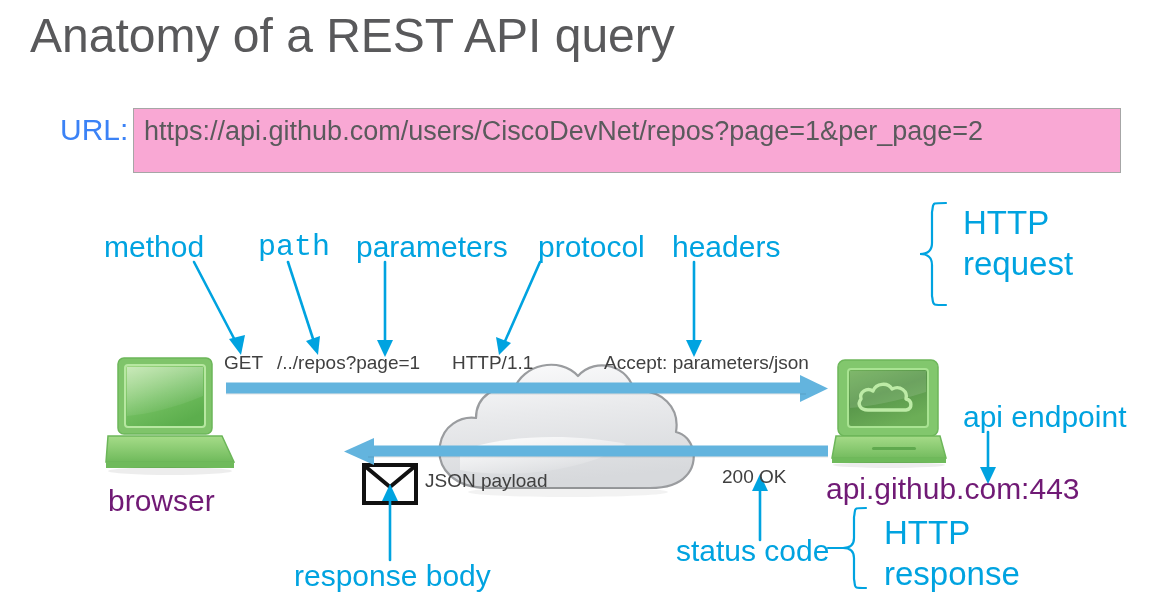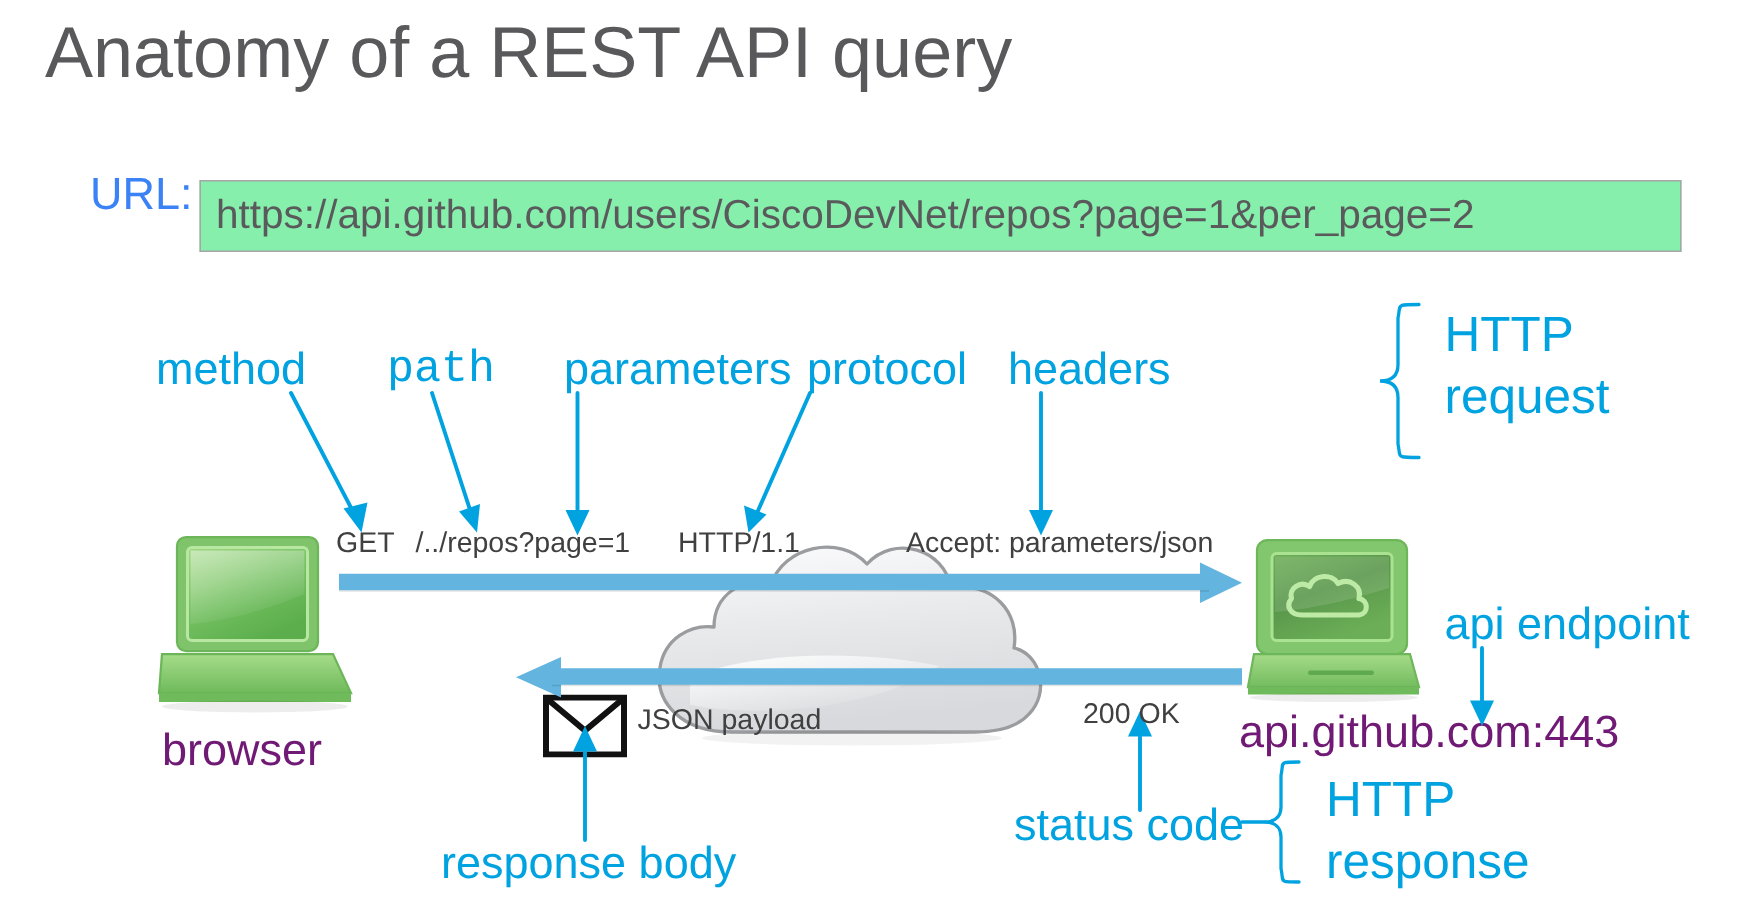--- a/index.html
+++ b/index.html
@@ -35,25 +35,25 @@
     position: absolute;
     left: 60px;
     top: 113px;
     font-size: 30px;
     color: #3b82f6;
     white-space: nowrap;
   }
   .url-box {
     position: absolute;
     left: 133px;
-    top: 120px;
+    top: 108px;
     width: 988px;
-    height: 48px;
+    height: 65px;
     border: 1px solid #A6A6A6;
-    background: #86efac;
+    background: #f9a8d4;
     box-sizing: border-box;
   }
   .url-text {
     position: absolute;
     left: 10px;
     top: 7px;
     font-size: 27px;
     color: #5A5A5C;
     white-space: nowrap;
   }
@@ -257,21 +257,21 @@
 
     <g fill="none" stroke="#00A3E0" stroke-width="2.2" stroke-linecap="round">
       <path d="M866 508 C852 508 856 508 854 517 L854 538 C854 546 848 548 843 548
                C848 548 854 550 854 558 L854 579 C856 588 852 588 866 588"></path>
       <path d="M843 548 L828 548"></path>
     </g>
   </svg>
 
   <div class="anno anno-lg" style="left:104px; top:230px;">method</div>
   <div class="anno anno-lg" style="left:258px; top:230px;font-family:Liberation Mono, monospace;">path</div>
-  <div class="anno anno-lg" style="left:356px; top:230px;margin-left:20px;">parameters</div>
+  <div class="anno anno-lg" style="left:356px; top:230px;">parameters</div>
   <div class="anno anno-lg" style="left:538px; top:230px;">protocol</div>
   <div class="anno anno-lg" style="left:672px; top:230px;">headers</div>
 
   <div class="anno anno-lg" style="left:963px; top:400px;">api endpoint</div>
   <div class="anno anno-lg" style="left:294px; top:559px;">response body</div>
   <div class="anno anno-lg" style="left:676px; top:534px;">status code</div>
 
   <div class="anno anno-xl" style="left:963px; top:204px;">HTTP</div>
   <div class="anno anno-xl" style="left:963px; top:245px;">request</div>
 

